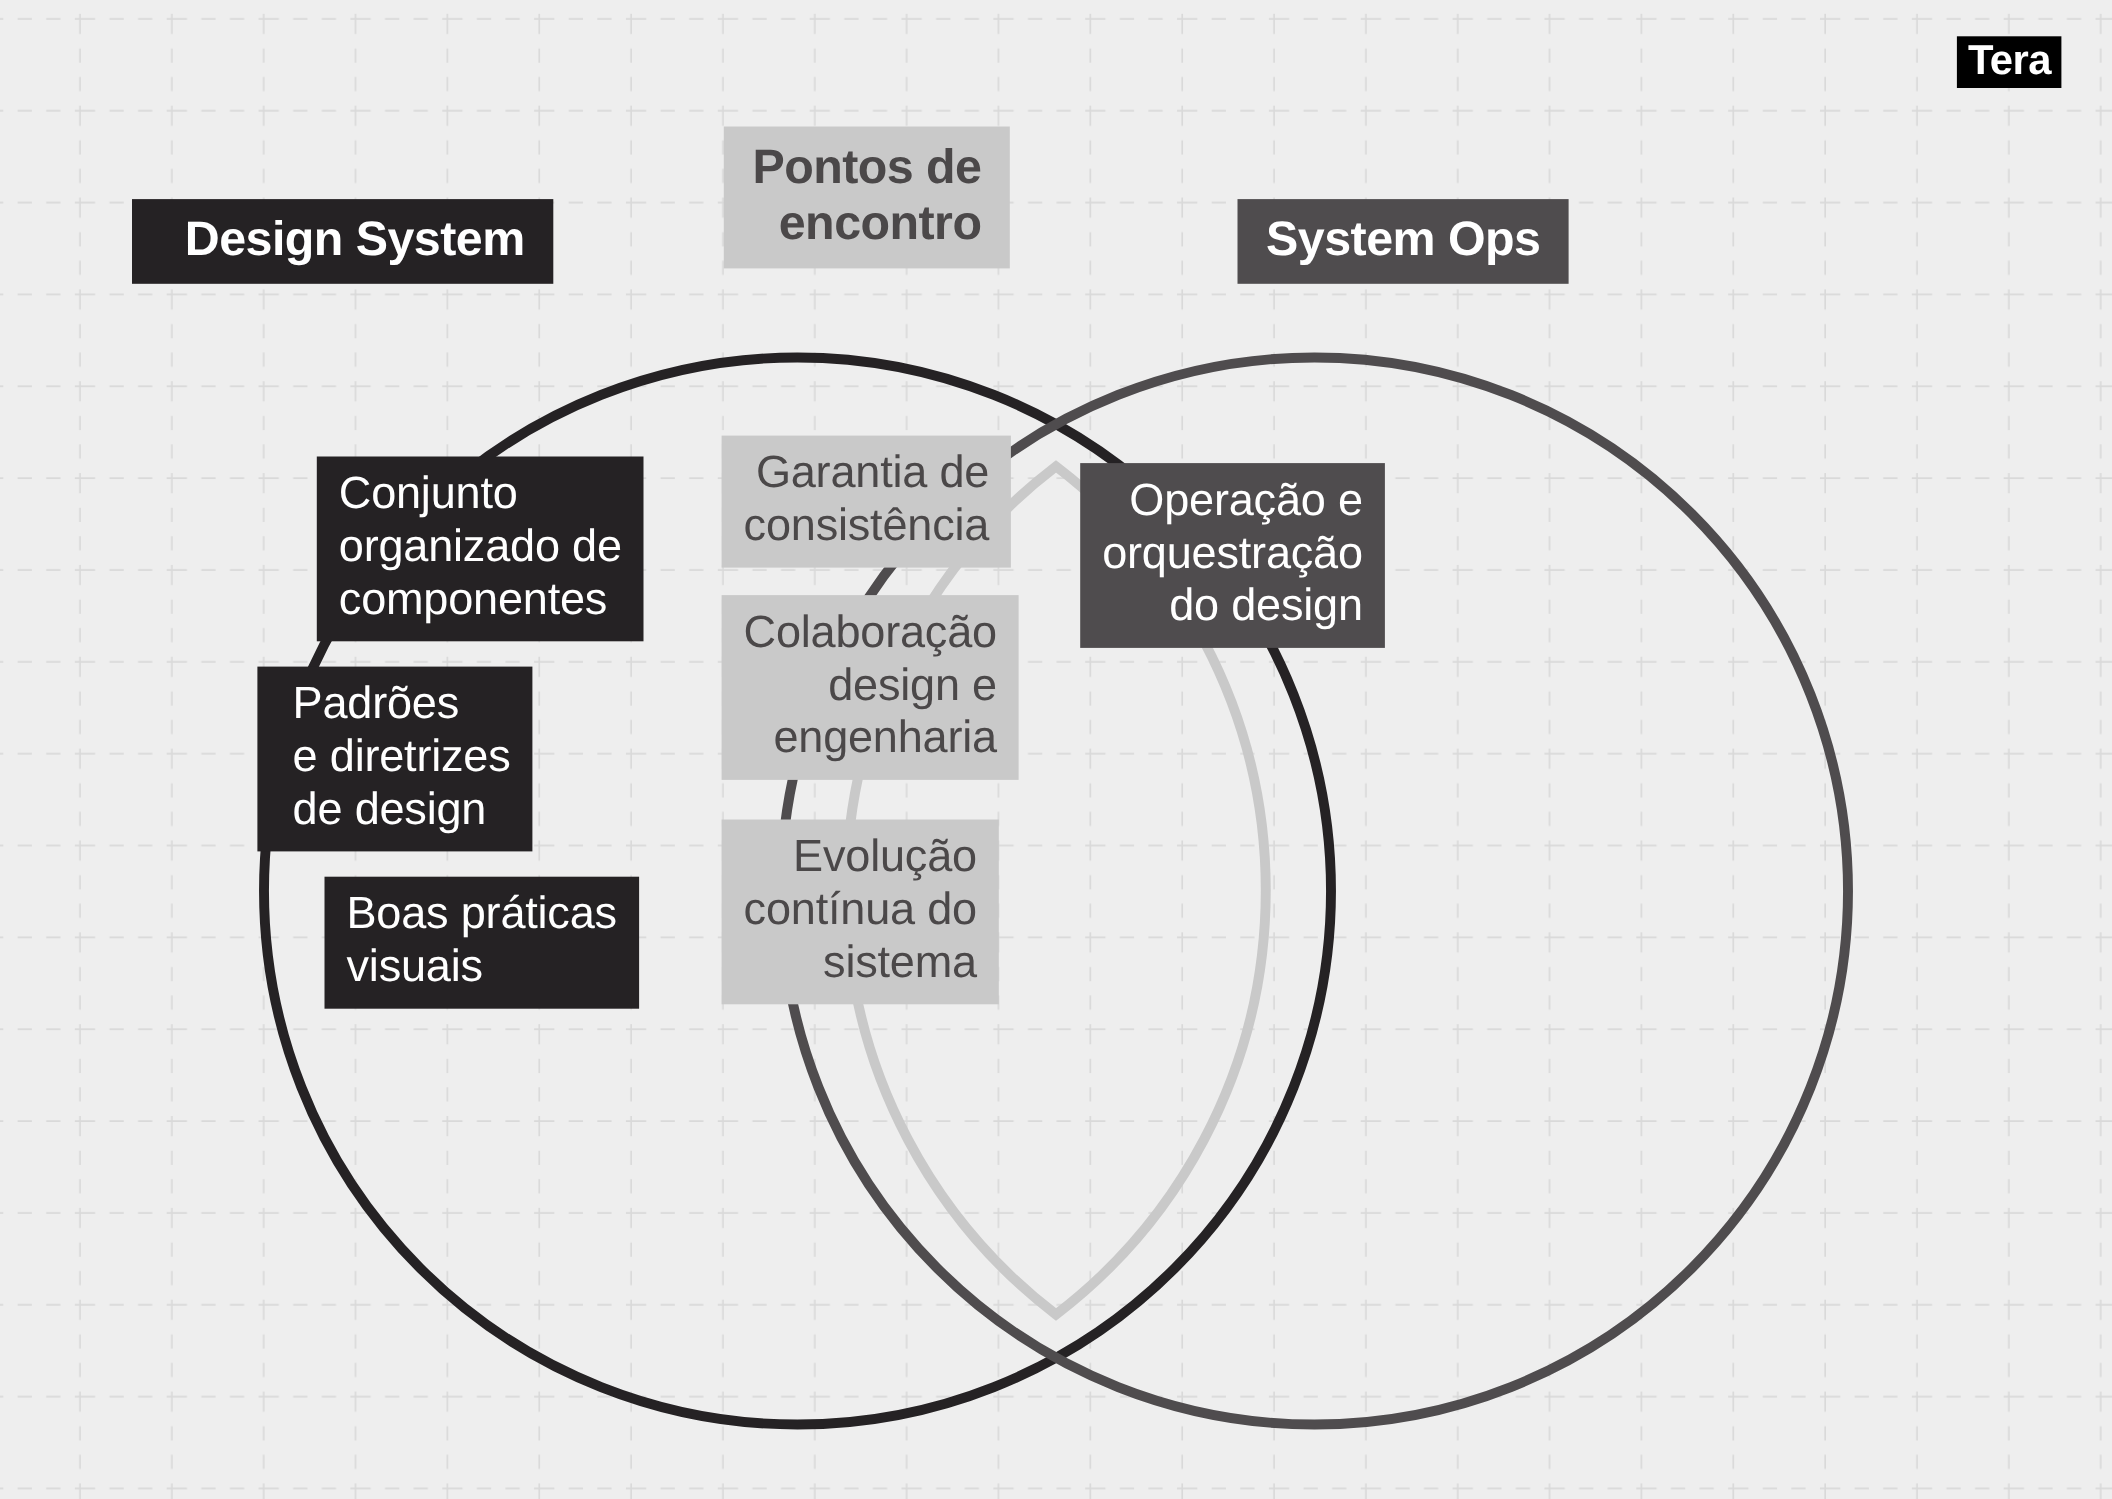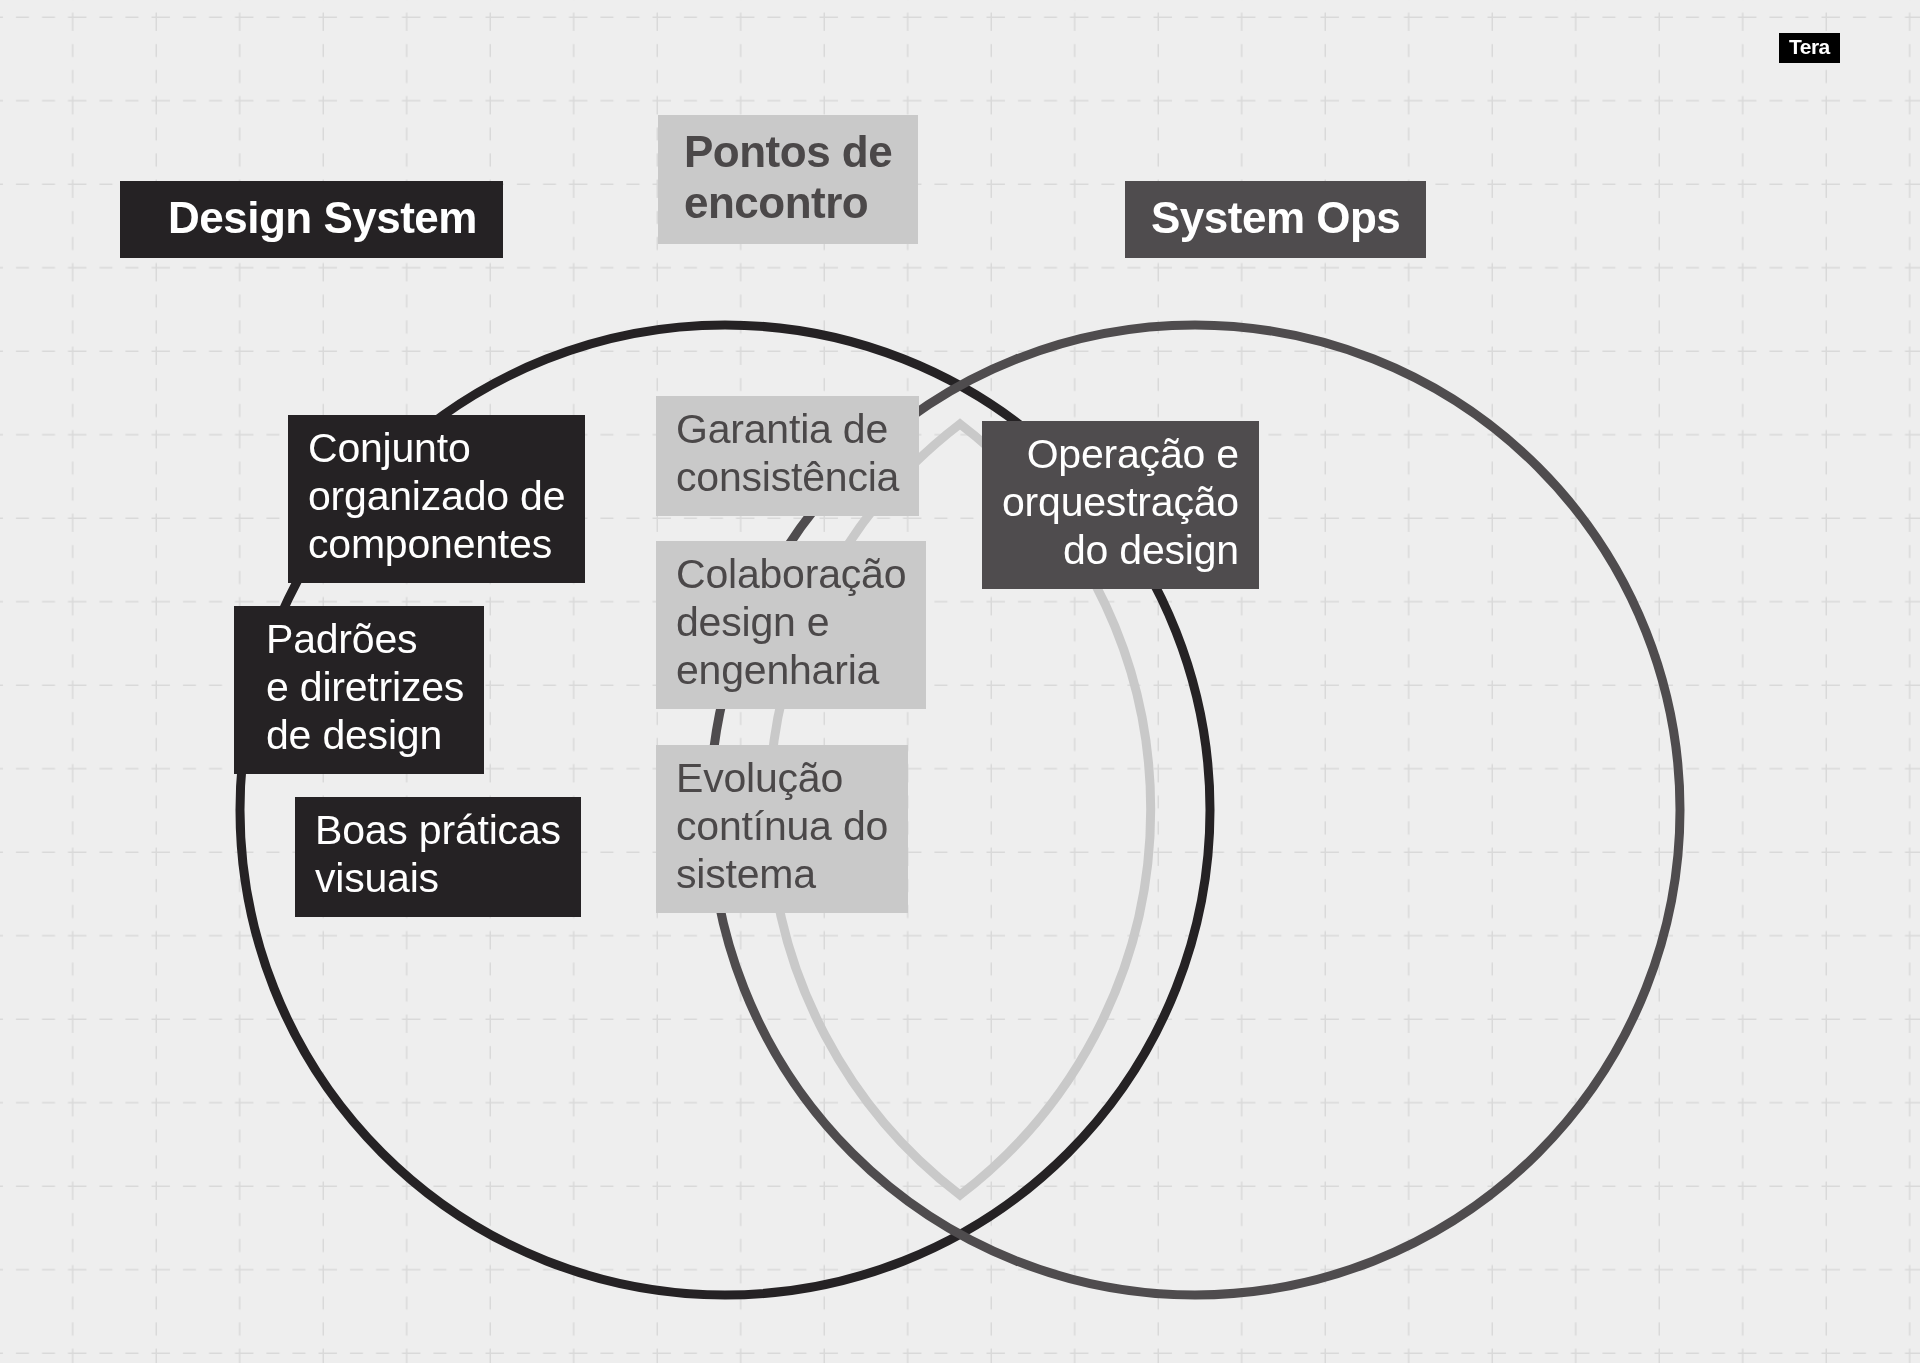--- a/index.html
+++ b/index.html
@@ -59,21 +59,21 @@
     font-size: 41px;
     padding: 10px 20px 14px 20px;
   }
 
   .dark   { background: #252224; color: #ffffff; }
   .mid    { background: #4f4c4e; color: #ffffff; }
   .light  { background: #c9c9c9; color: #4b4849; }
 
   .ta-left   { text-align: left; }
   .ta-right  { text-align: right; }
-  .ta-center { text-align: left; }
+  .ta-center { text-align: right; }
 
   
   #title-ds     { left: 120px;  top: 181px; padding-left: 48px; }
   #title-mid    { left: 658px;  top: 115px; }
 
   #ds-1  { left: 288px; top: 415px; }
   #ds-2  { left: 234px; top: 606px; padding-left: 32px; }
   #ds-3  { left: 295px; top: 797px; }
 
   #mid-1 { left: 656px; top: 396px; }
@@ -85,21 +85,21 @@
   #ops-3 { left: 977px;  top: 757px; }
 
   
   #logo {
     position: absolute;
     left: 1779px;
     top: 33px;
     background: #000000;
     color: #ffffff;
     font-weight: bold;
-    font-size: 21px;
+    font-size: 38px;
     letter-spacing: -0.5px;
     padding: 3px 10px 6px 10px;
     line-height: 1;
   }
 </style>
 </head>
 <body>
 
 <div id="stage">
 

